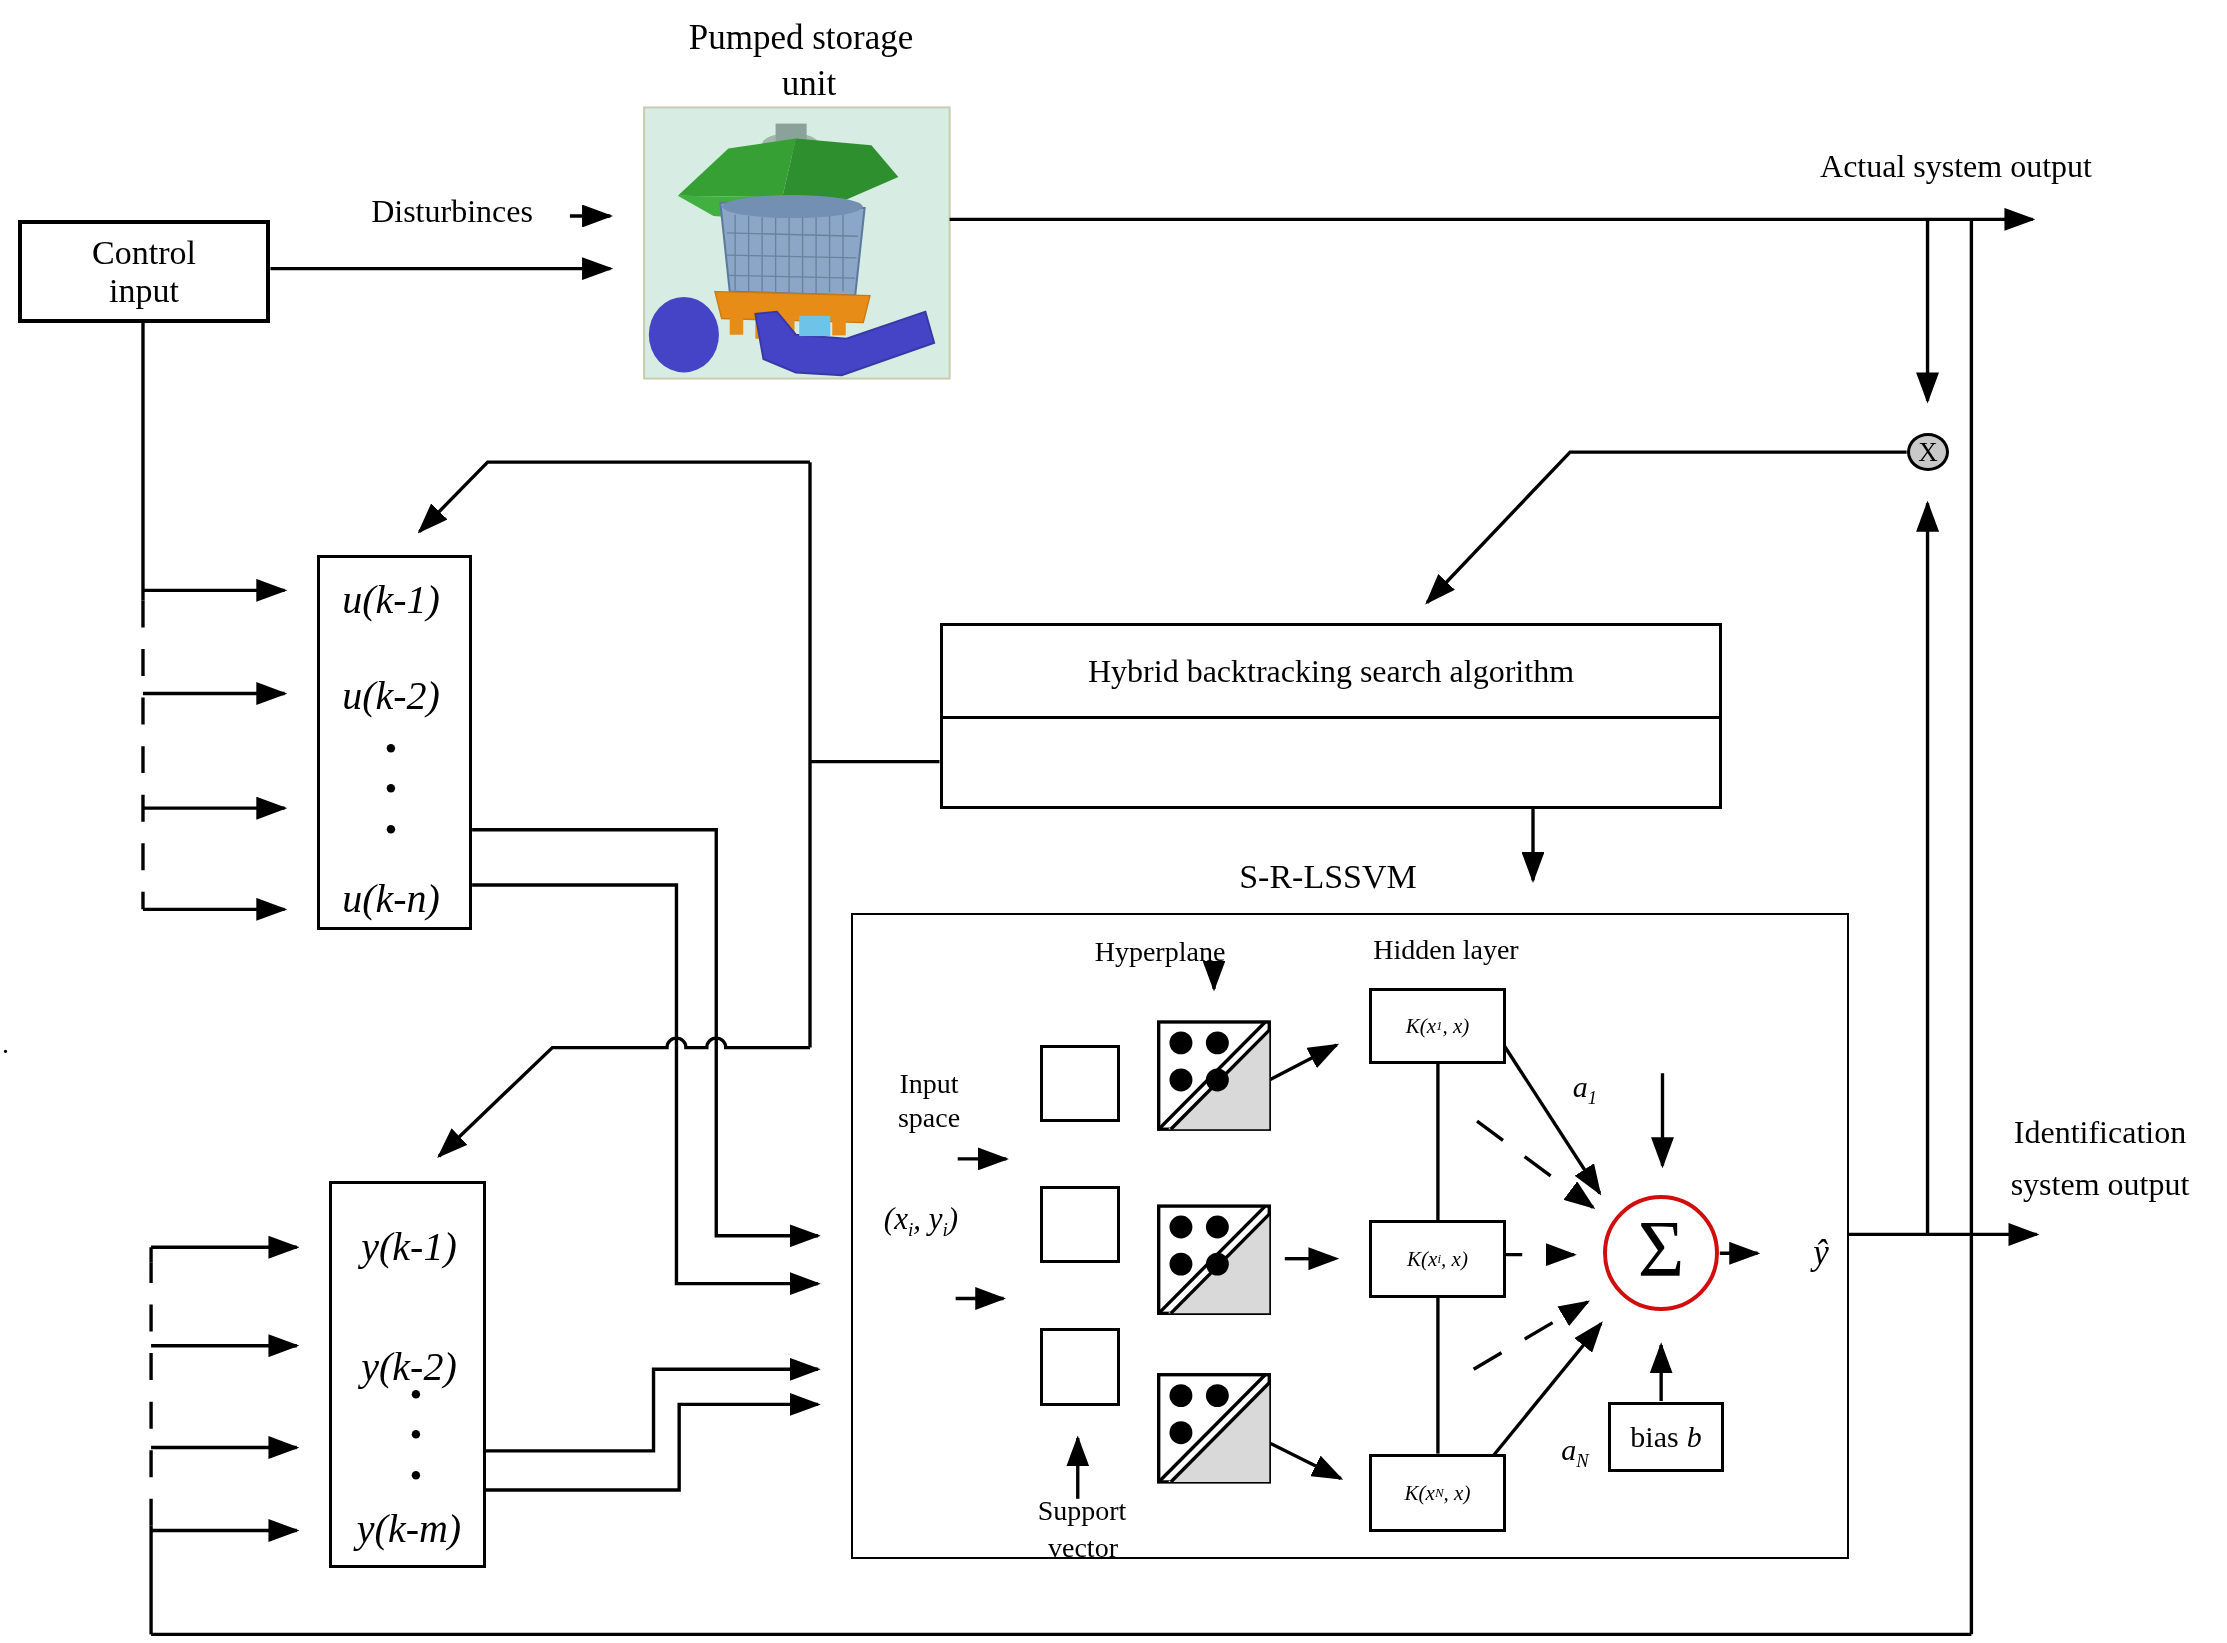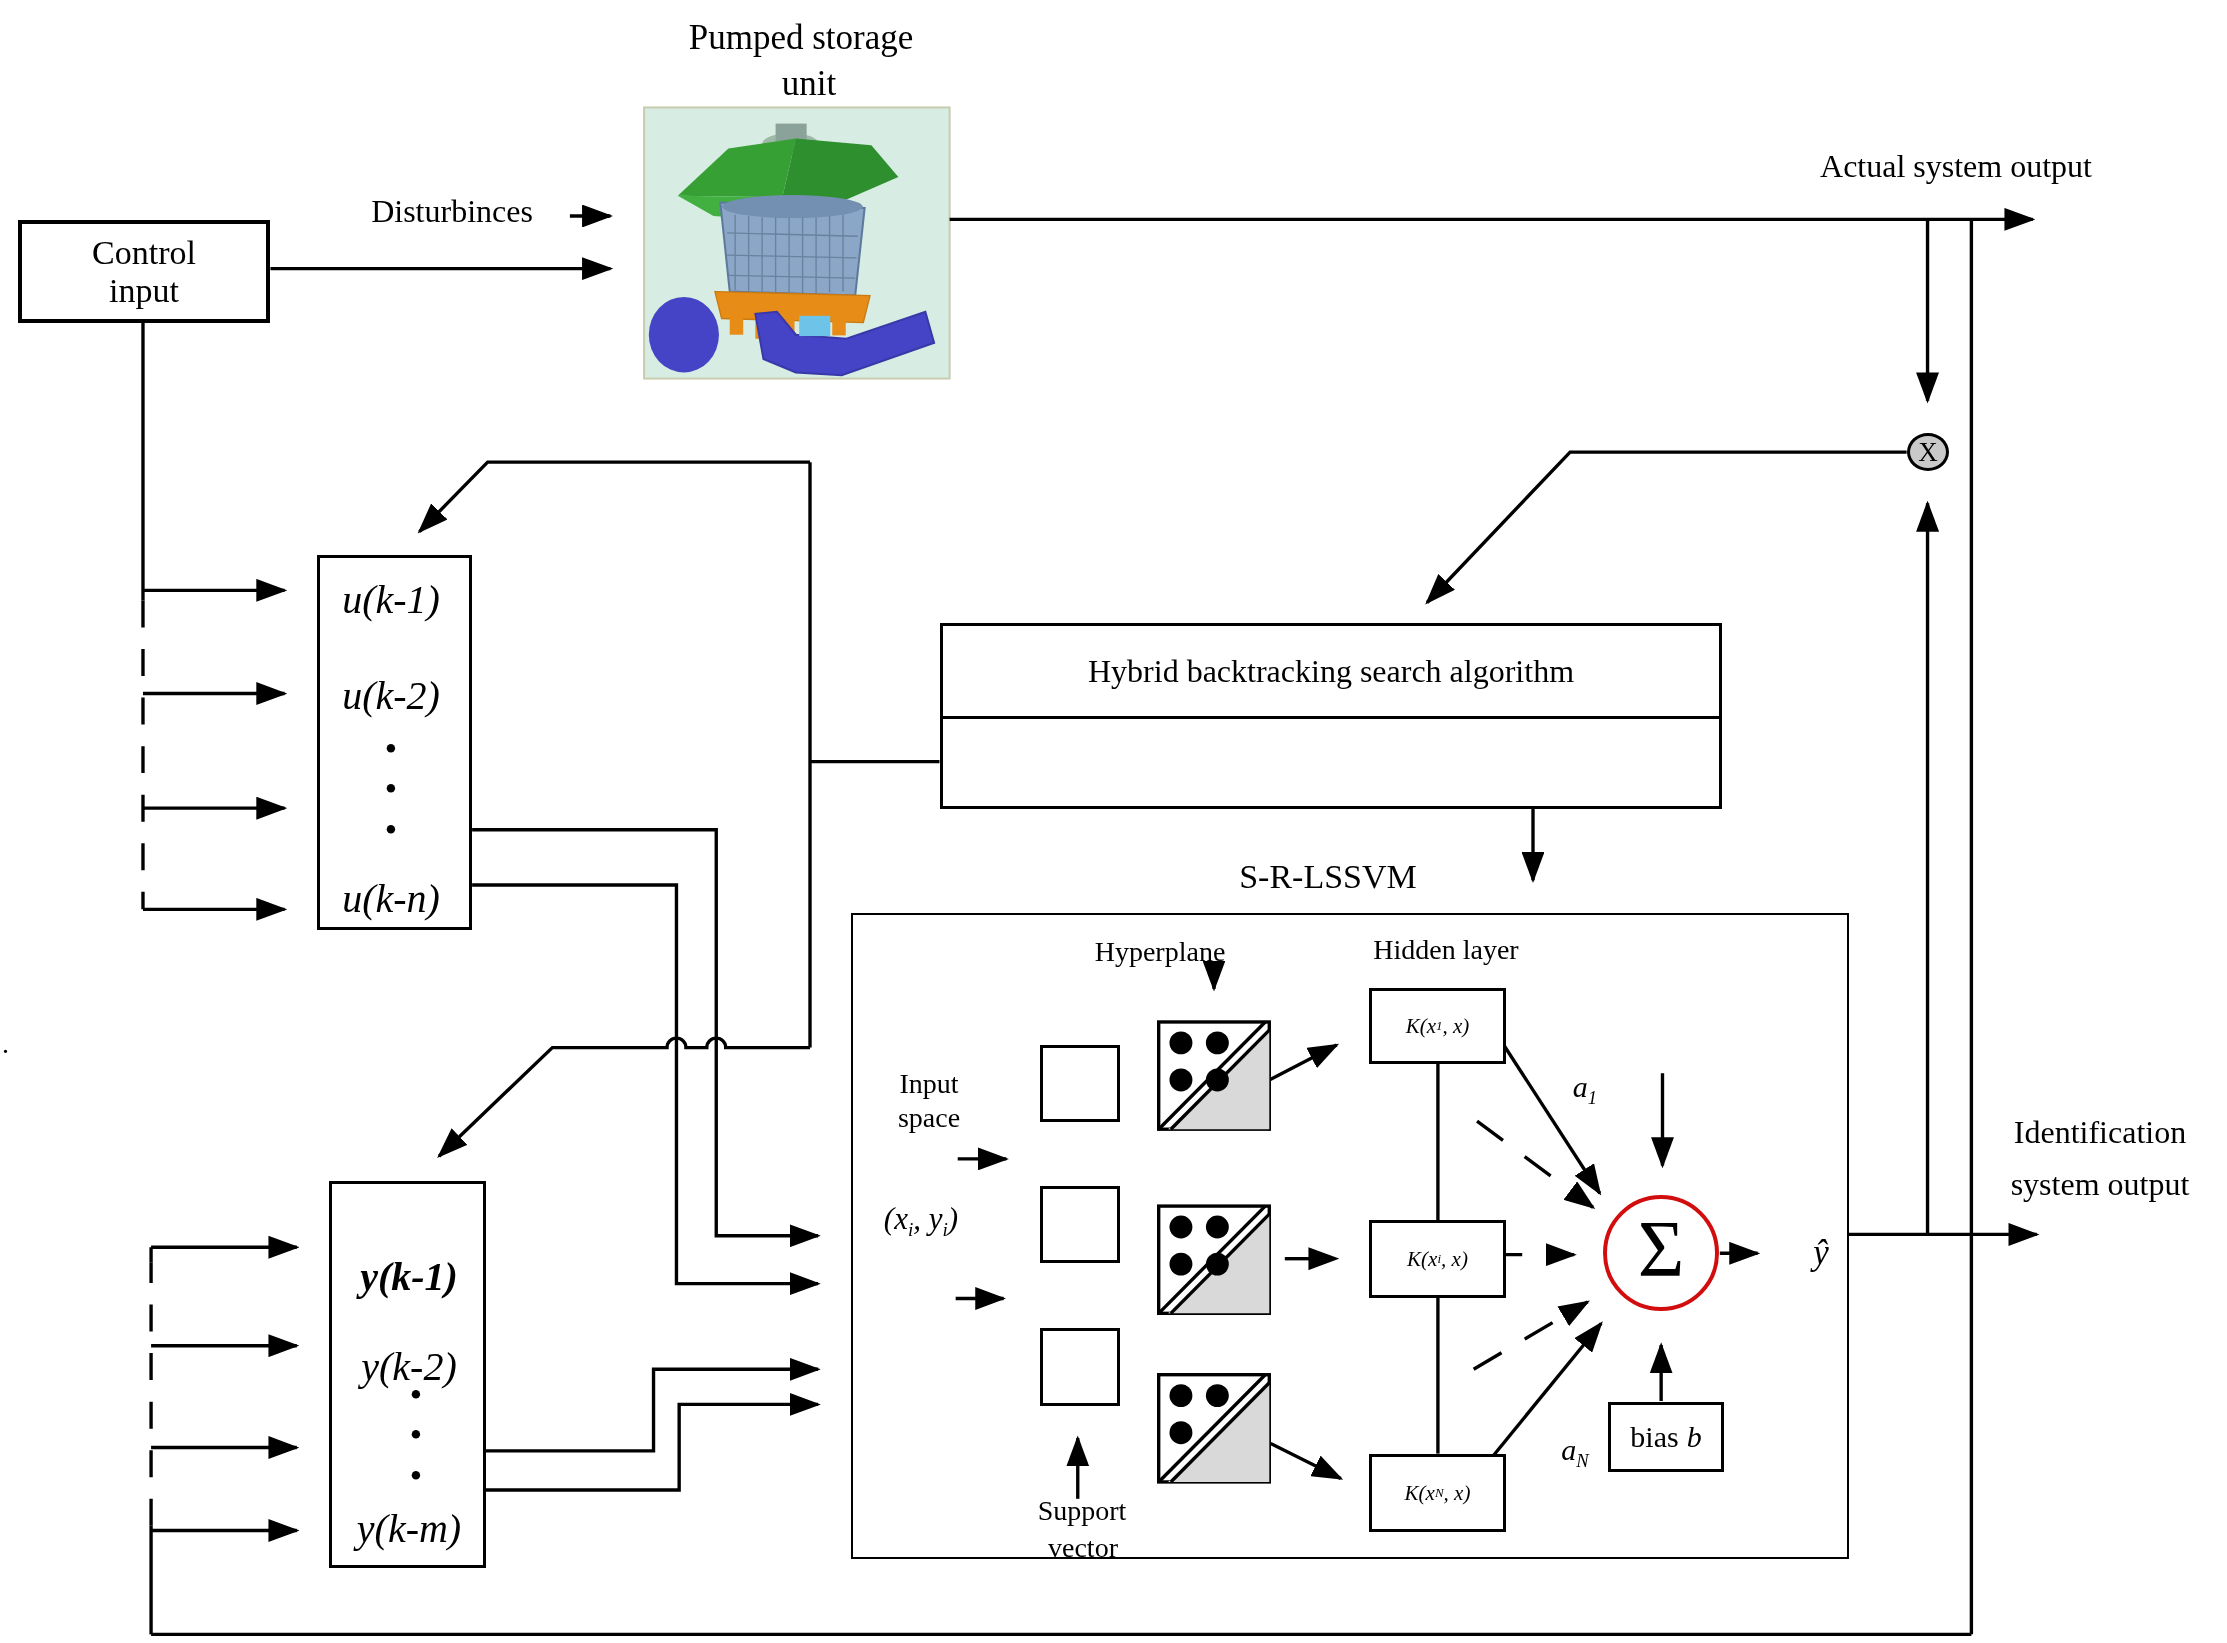--- a/index.html
+++ b/index.html
@@ -266,21 +266,21 @@
 <div class="lbl fs48" style="left:452px;top:212px;text-align:right;">Disturbinces</div>
 <div class="lbl fs48" style="left:1956px;top:167px;">Actual system output</div>
 
 <div class="lbl fs60 math" style="left:391px;top:600px;">u(k-1)</div>
 <div class="lbl fs60 math" style="left:391px;top:696px;">u(k-2)</div>
 <div class="lbl dots" style="left:391px;top:789px;">•
 •
 •</div>
 <div class="lbl fs60 math" style="left:391px;top:899px;">u(k-n)</div>
 
-<div class="lbl fs60 math" style="left:409px;top:1277px;font-weight:bold;">y(k-1)</div>
+<div class="lbl fs60 math" style="left:409px;top:1247px;">y(k-1)</div>
 <div class="lbl fs60 math" style="left:409px;top:1343px;margin-top:24px;">y(k-2)</div>
 <div class="lbl dots" style="left:416px;top:1435px;">•
 •
 •</div>
 <div class="lbl fs60 math" style="left:409px;top:1529px;">y(k-m)</div>
 
 <div class="lbl fs50" style="left:1328px;top:877px;">S-R-LSSVM</div>
 <div class="lbl fs42" style="left:1160px;top:952px;">Hyperplane</div>
 <div class="lbl fs42" style="left:1446px;top:950px;">Hidden layer</div>
 <div class="lbl fs42" style="left:929px;top:1084px;">Input</div>

